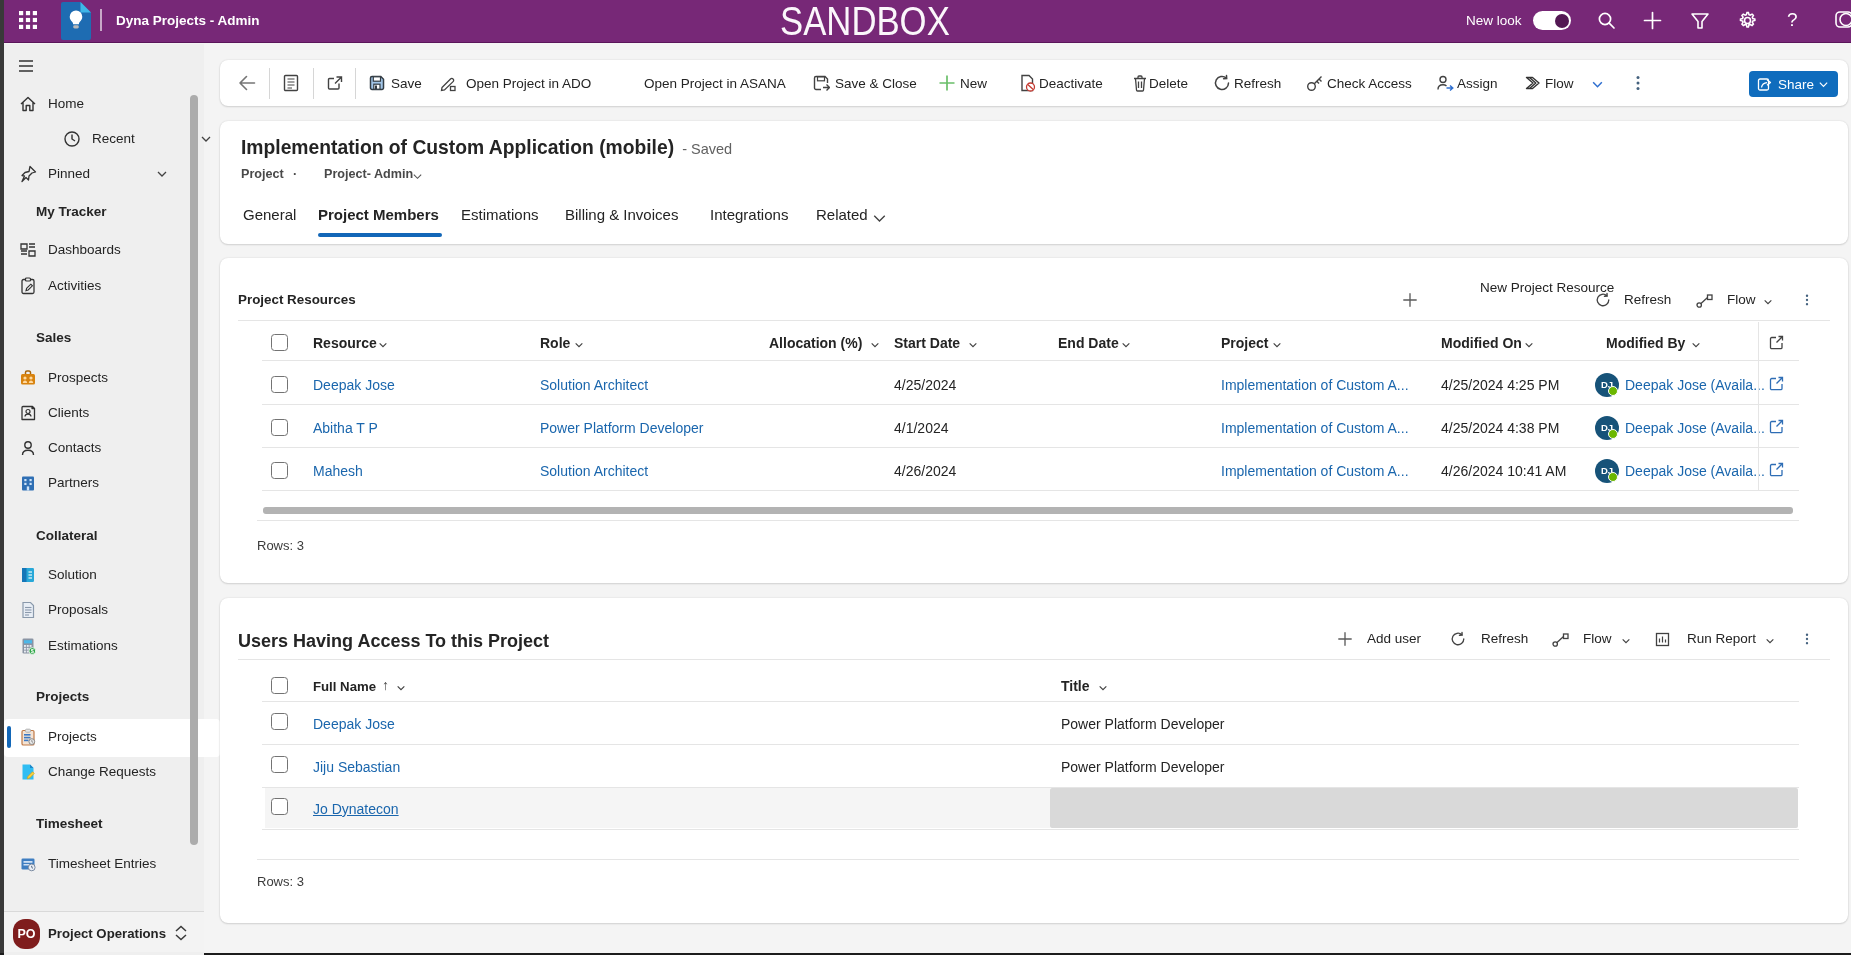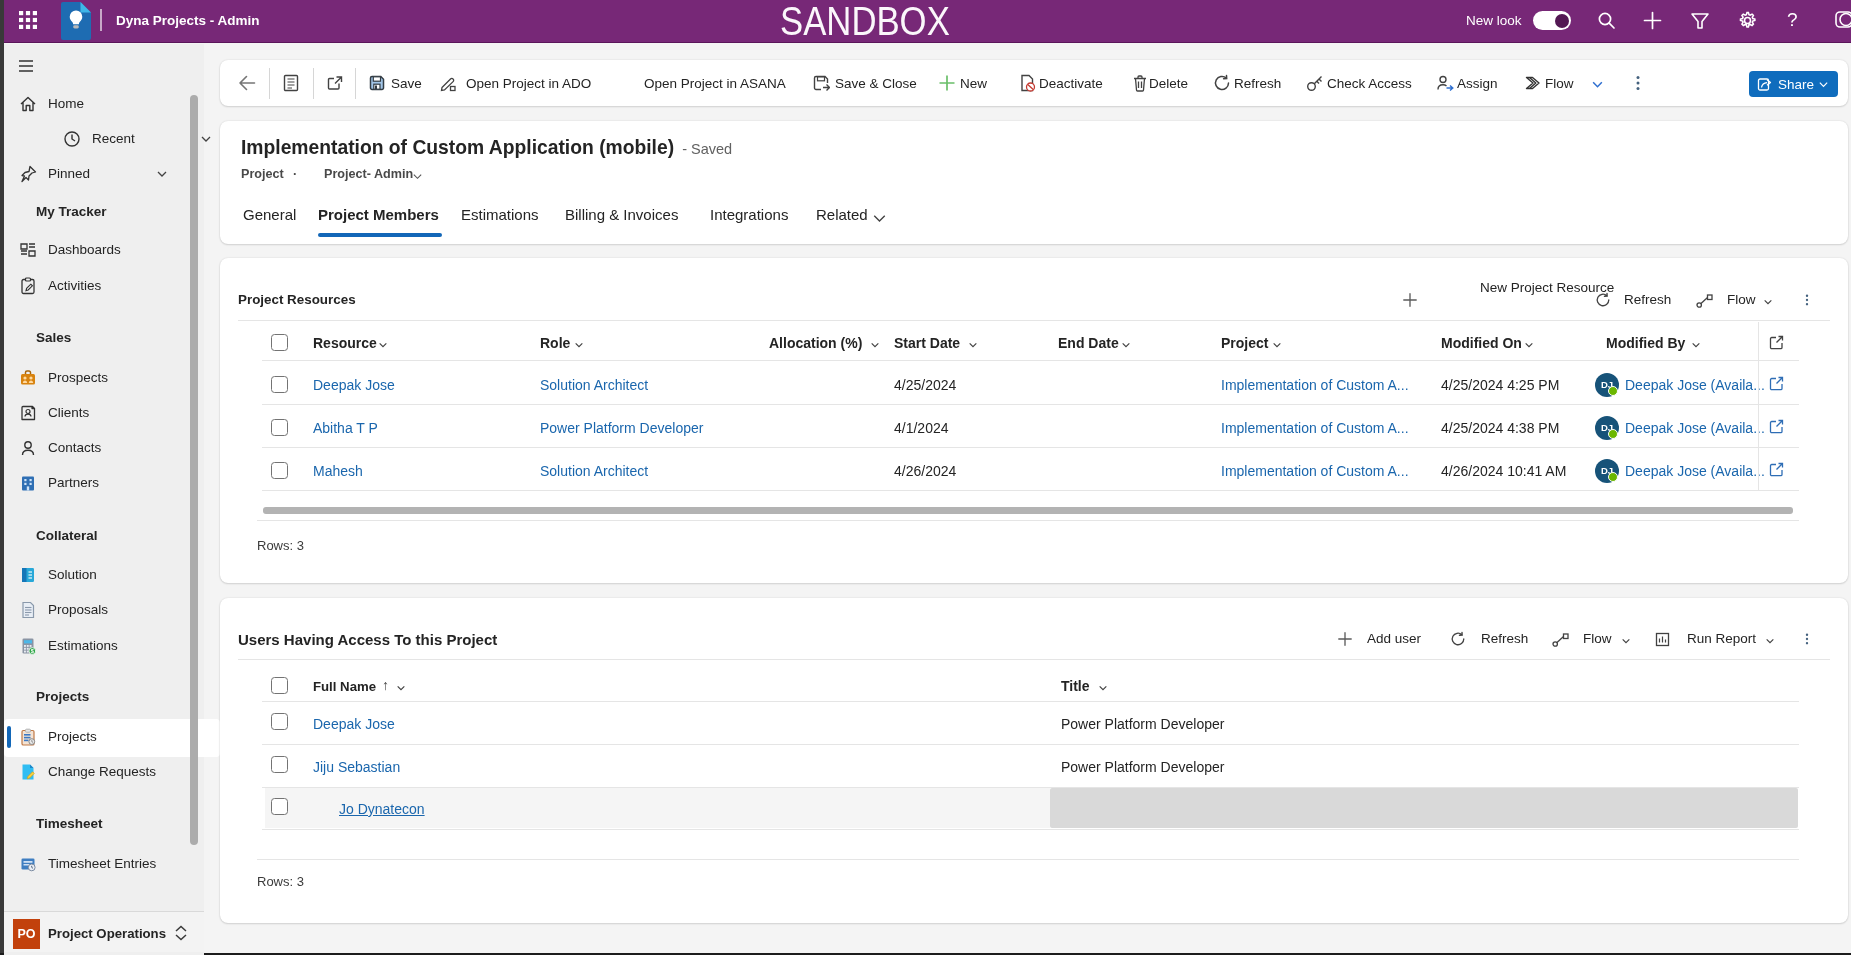--- a/index.html
+++ b/index.html
@@ -236,21 +236,21 @@
       <rect x="5.5" y="7" width="9" height="1.8" fill="#cfe0f4"></rect>
       <rect x="5.5" y="10" width="6" height="1.5" fill="#cfe0f4"></rect>
       <circle cx="13.7" cy="13.4" r="3.4" fill="#e9eef5" stroke="#7a8aa0" stroke-width="1"></circle>
       <path d="M13.7 11.8 V13.4 L15 14.3" stroke="#55687f" stroke-width="1" fill="none"></path>
     </svg>
 <div class="nlabel">Timesheet Entries</div>
 </div>
 
 <div class="abs" style="left:190px;top:95px;width:8px;height:750px;background:#acacac;border-radius:4px;"></div>
 <div class="abs" style="left:4px;top:911px;width:200px;height:41px;background:#f3f3f3;border-top:1px solid #d9d9d9;"></div>
-<div class="abs" style="left:13px;top:919px;width:27px;height:30px;border-radius:0;background:#c2410c;color:#fff;font-size:12.5px;font-weight:700;text-align:center;line-height:30px;">PO</div>
+<div class="abs" style="left:13px;top:919px;width:27px;height:30px;border-radius:12px;background:#7f1d1d;color:#fff;font-size:12.5px;font-weight:700;text-align:center;line-height:30px;">PO</div>
 <div class="abs" style="left:48px;top:926px;font-size:13.2px;font-weight:700;color:#242424;">Project Operations</div>
 <svg class="abs" style="left:174px;top:925px" width="14" height="16" viewBox="0 0 14 16">
     <path d="M2 6 L7 1.5 L12 6 M2 10 L7 14.5 L12 10" fill="none" stroke="#3a3a3a" stroke-width="1.5"></path>
   </svg>
 
 <div class="card" style="top:60px;height:46px;"></div>
 <svg class="abs" style="left:238px;top:74px" width="18" height="18" viewBox="0 0 18 18">
     <path d="M16.5 9 H2 M8.5 2.5 L2 9 L8.5 15.5" fill="none" stroke="#757575" stroke-width="1.6" stroke-linecap="round" stroke-linejoin="round"></path>
   </svg>
 <div class="abs" style="left:269px;top:68px;width:1px;height:31px;background:#d6d6d6;"></div>
@@ -456,21 +456,21 @@
 <svg class="abs" style="left:1769px;top:462px" width="15" height="15" viewBox="0 0 15 15">
     <path d="M13 8 V12.5 a1.2 1.2 0 0 1-1.2 1.2 H2.7 a1.2 1.2 0 0 1-1.2-1.2 V3.7 A1.2 1.2 0 0 1 2.7 2.5 H7" fill="none" stroke="#2e6db5" stroke-width="1.3"></path>
     <path d="M9.5 1.5 H13.5 V5.5 M13 2 L7.5 7.5" fill="none" stroke="#2e6db5" stroke-width="1.3"></path>
   </svg>
 <div class="rowline" style="left:262px;top:490px;width:1537px;"></div>
 <div class="abs" style="left:1758px;top:322px;width:1px;height:168px;background:#e5e5e5;"></div>
 <div class="abs" style="left:263px;top:507px;width:1530px;height:6.5px;border-radius:3px;background:#b3b3b3;"></div>
 <div class="rowline" style="left:257px;top:520px;width:1542px;"></div>
 <div class="abs" style="left:257px;top:538px;font-size:13px;color:#3b3b3b;">Rows: 3</div>
 <div class="card" style="top:598px;height:325px;"></div>
-<div class="abs" style="left:238px;top:631px;font-size:15px;font-weight:700;">Users Having Access To this Project</div>
+<div class="abs" style="left:238px;top:631px;font-size:18px;font-weight:700;">Users Having Access To this Project</div>
 <svg class="abs" style="left:1337px;top:631px" width="16" height="16" viewBox="0 0 18 18">
     <path d="M9 2 V16 M2 9 H16" stroke="#5b5b5b" stroke-width="1.5" stroke-linecap="round"></path>
   </svg>
 <div class="seccmd" style="left:1367px;top:631px;">Add user</div>
 <svg class="abs" style="left:1450px;top:631px" width="16" height="16" viewBox="0 0 18 18">
     <path d="M15.5 9 a6.5 6.5 0 1 1 -2.2-4.9 M13.5 1.5 L13.7 4.6 L10.6 4.8" fill="none" stroke="#424242" stroke-width="1.5" stroke-linecap="round"></path>
   </svg>
 <div class="seccmd" style="left:1481px;top:631px;">Refresh</div>
 <svg class="abs" style="left:1552px;top:633px" width="17" height="15" viewBox="0 0 17 15">
     <circle cx="3.2" cy="11" r="2.2" fill="none" stroke="#424242" stroke-width="1.3"></circle>
@@ -510,16 +510,16 @@
 <div class="cell lnk" style="left:313px;top:716px;">Deepak Jose</div>
 <div class="cell" style="left:1061px;top:716px">Power Platform Developer</div>
 <div class="rowline" style="left:262px;top:744px;width:1537px;"></div>
 <div class="cb" style="left:271px;top:756px"></div>
 <div class="cell lnk" style="left:313px;top:759px;">Jiju Sebastian</div>
 <div class="cell" style="left:1061px;top:759px">Power Platform Developer</div>
 <div class="rowline" style="left:262px;top:787px;width:1537px;"></div>
 <div class="abs" style="left:265px;top:788px;width:785px;height:40px;background:#f5f5f5;"></div>
 <div class="abs" style="left:1050px;top:788px;width:748px;height:40px;background:#d9d9d9;border-radius:2px;"></div>
 <div class="cb" style="left:271px;top:798px"></div>
-<div class="cell lnk" style="left:313px;top:801px;text-decoration:underline;margin-left:26px;">Jo Dynatecon</div>
+<div class="cell lnk" style="left:313px;top:801px;text-decoration:underline;">Jo Dynatecon</div>
 <div class="rowline" style="left:262px;top:829px;width:1537px;"></div>
 <div class="rowline" style="left:257px;top:859px;width:1542px;"></div>
 <div class="abs" style="left:257px;top:874px;font-size:13px;color:#3b3b3b;">Rows: 3</div>
 
 </body></html>

